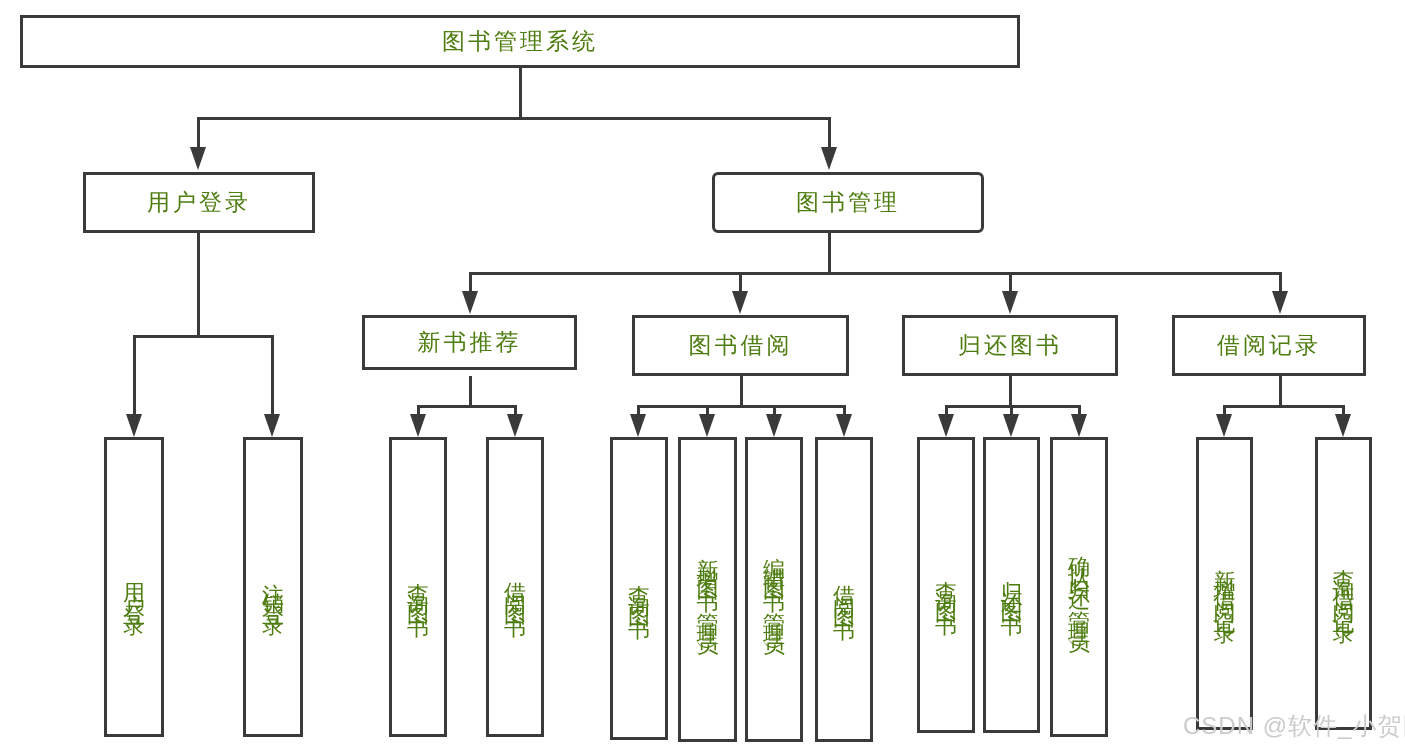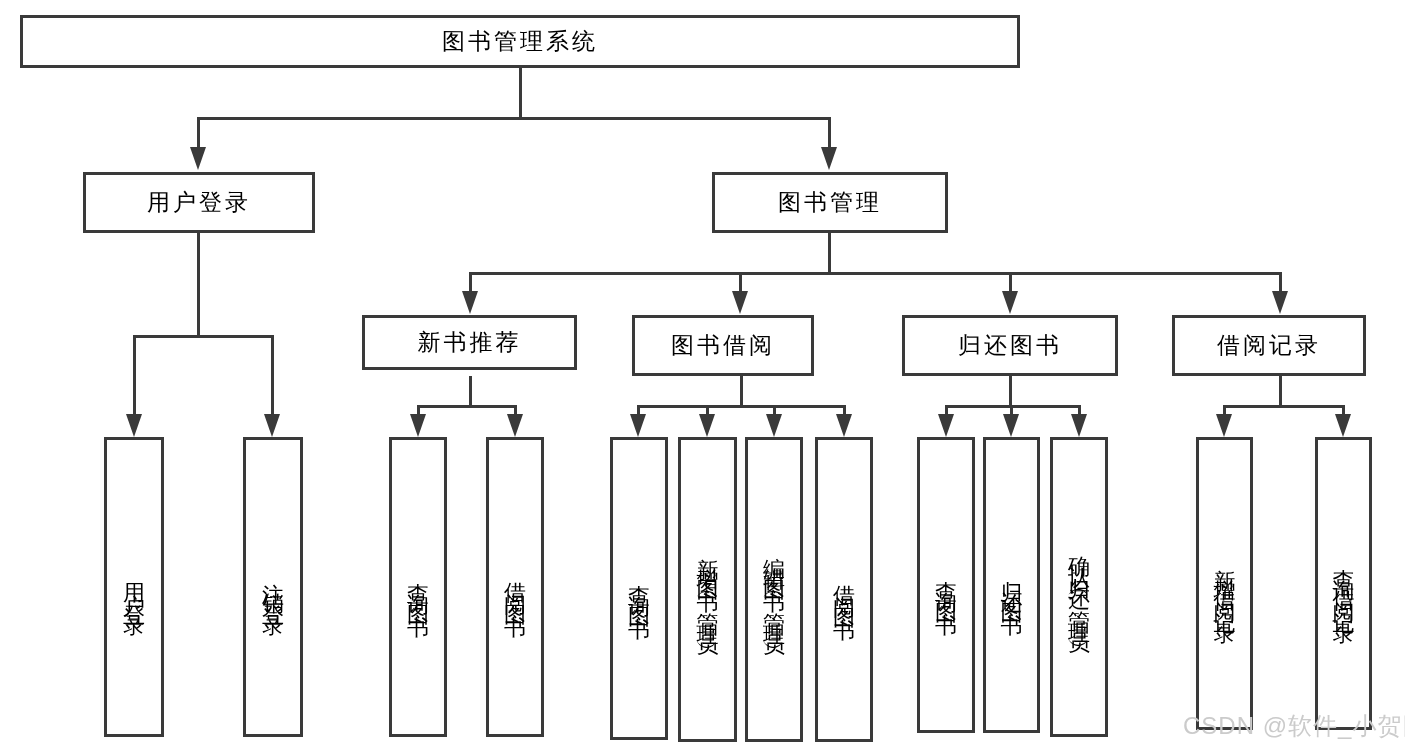--- a/index.html
+++ b/index.html
@@ -9,21 +9,21 @@
     height: 747px;
     background: #ffffff;
     overflow: hidden;
     font-family: "Liberation Sans", "DejaVu Sans", sans-serif;
   }
   .node {
     position: absolute;
     box-sizing: border-box;
     border: 3px solid #3a3a3a;
     background: #ffffff;
-    color: #000000;
+    color: #4d7c0f;
     display: flex;
     align-items: center;
     justify-content: center;
     text-align: center;
   }
   .node.horizontal {
     font-size: 23px;
     letter-spacing: 3px;
     white-space: nowrap;
   }
@@ -111,23 +111,23 @@
       <div class="arrowhead" style="left: 836px; top: 414px;"></div>
       <div class="arrowhead" style="left: 938px; top: 414px;"></div>
       <div class="arrowhead" style="left: 1003px; top: 414px;"></div>
       <div class="arrowhead" style="left: 1071px; top: 414px;"></div>
       <div class="arrowhead" style="left: 1216px; top: 414px;"></div>
       <div class="arrowhead" style="left: 1335px; top: 414px;"></div>
     </div>
   <div id="nodes">
       <div class="node horizontal" style="left: 20px; top: 15px; width: 1000px; height: 53px;">图书管理系统</div>
       <div class="node horizontal" style="left: 83px; top: 172px; width: 232px; height: 61px;">用户登录</div>
-      <div class="node horizontal" style="left: 712px; top: 172px; width: 236px; height: 61px;">图书管理</div>
+      <div class="node horizontal" style="left: 712px; top: 172px; width: 272px; height: 61px; border-radius: 6px;">图书管理</div>
       <div class="node horizontal" style="left: 362px; top: 315px; width: 215px; height: 55px;">新书推荐</div>
-      <div class="node horizontal" style="left: 632px; top: 315px; width: 182px; height: 61px;">图书借阅</div>
+      <div class="node horizontal" style="left: 632px; top: 315px; width: 217px; height: 61px;">图书借阅</div>
       <div class="node horizontal" style="left: 902px; top: 315px; width: 216px; height: 61px;">归还图书</div>
       <div class="node horizontal" style="left: 1172px; top: 315px; width: 194px; height: 61px;">借阅记录</div>
       <div class="node vertical" style="left: 104px; top: 437px; width: 60px; height: 300px;">用户登录</div>
       <div class="node vertical" style="left: 243px; top: 437px; width: 60px; height: 300px;">注销登录</div>
       <div class="node vertical" style="left: 389px; top: 437px; width: 58px; height: 300px;">查询图书</div>
       <div class="node vertical" style="left: 486px; top: 437px; width: 58px; height: 300px;">借阅图书</div>
       <div class="node vertical" style="left: 610px; top: 437px; width: 58px; height: 303px;">查询图书</div>
       <div class="node vertical" style="left: 678px; top: 437px; width: 59px; height: 305px;">新增图书（管理员）</div>
       <div class="node vertical" style="left: 745px; top: 437px; width: 58px; height: 305px;">编辑图书（管理员）</div>
       <div class="node vertical" style="left: 815px; top: 437px; width: 58px; height: 305px;">借阅图书</div>

